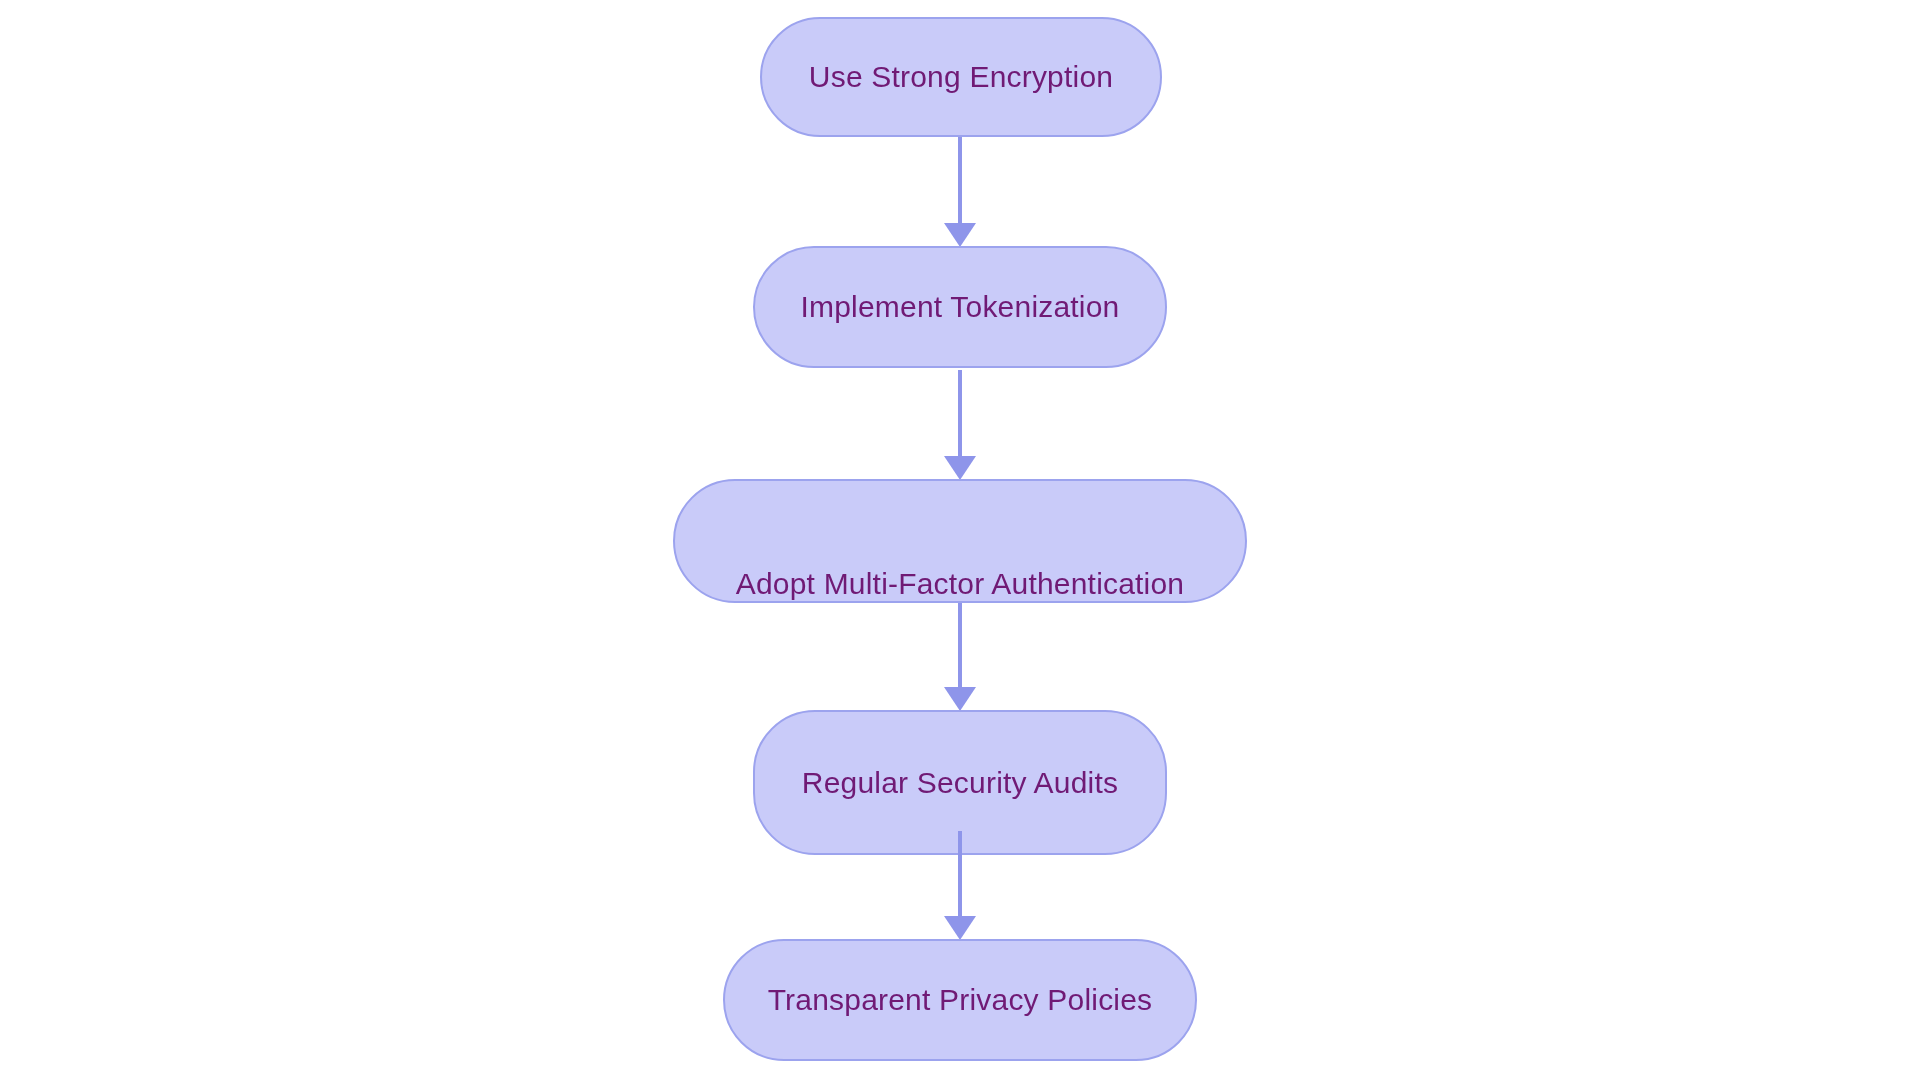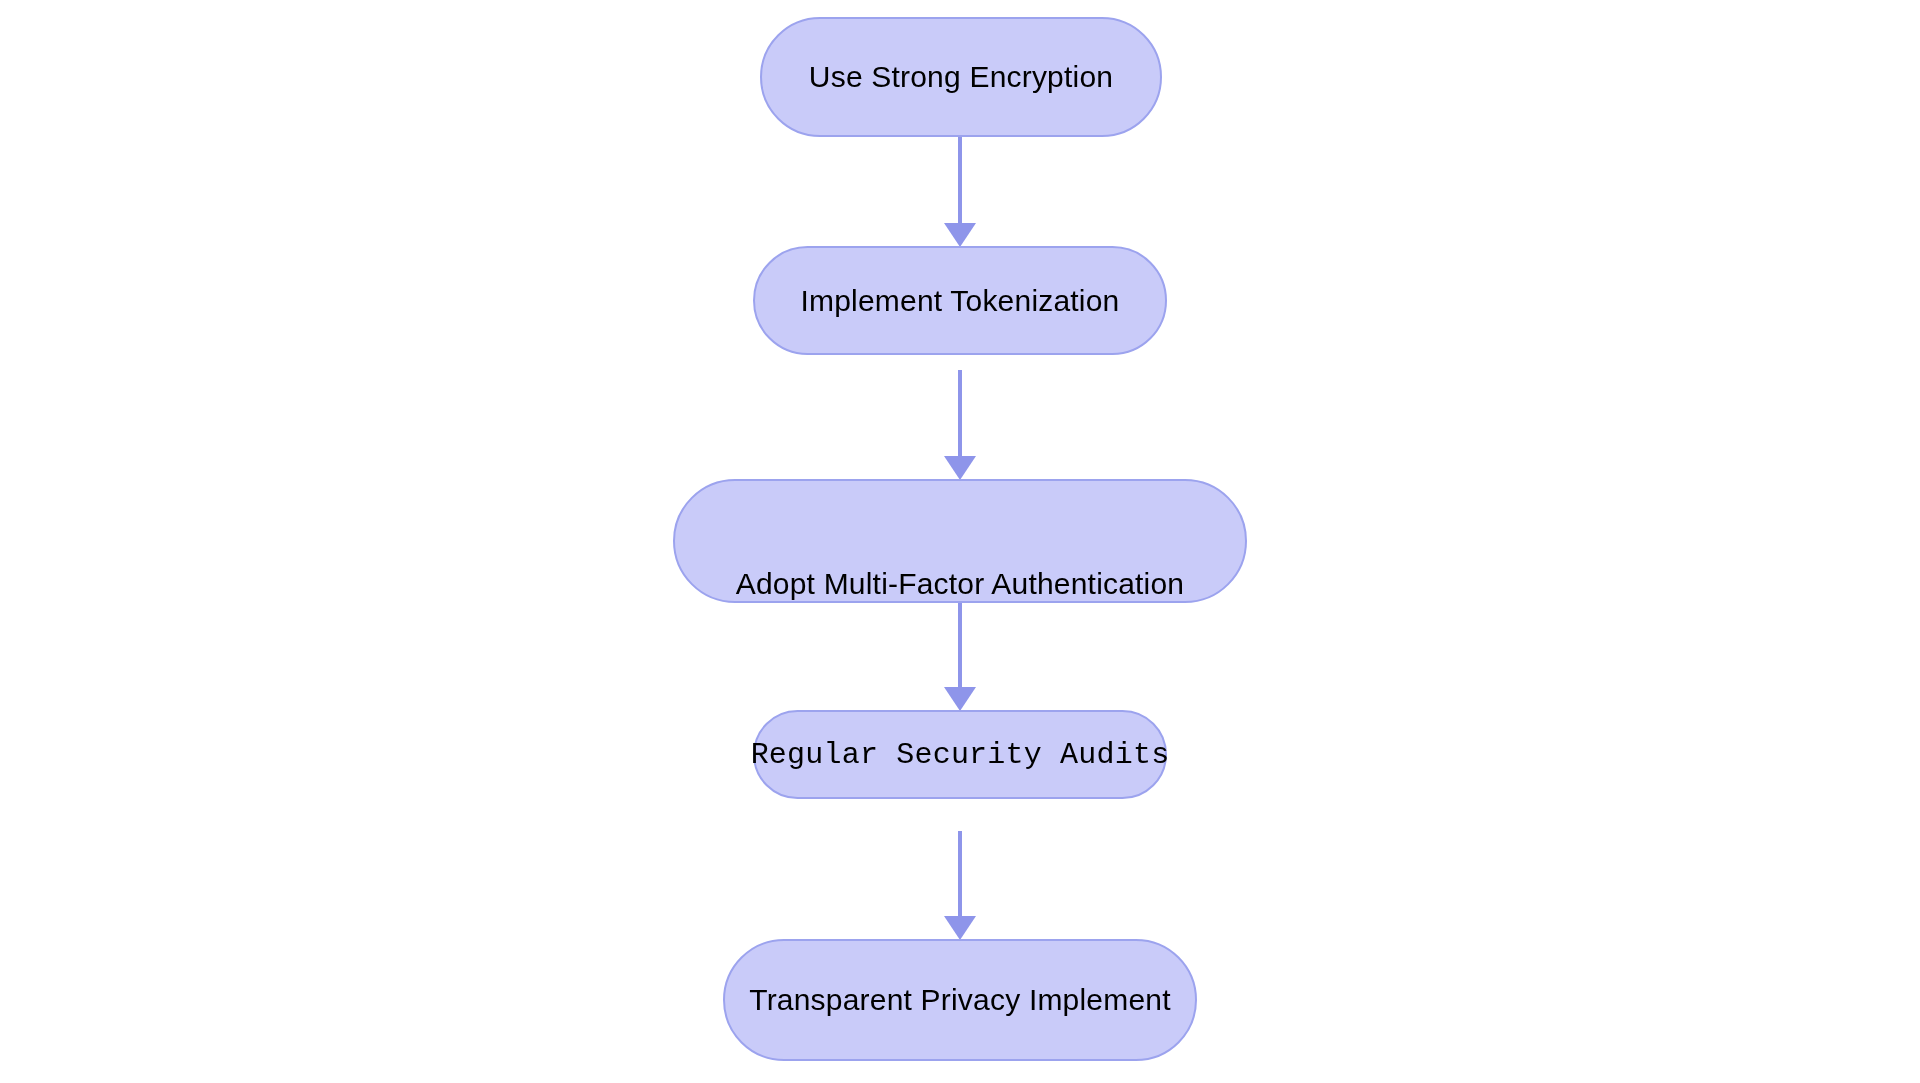--- a/index.html
+++ b/index.html
@@ -19,30 +19,30 @@
     position: absolute;
     box-sizing: border-box;
     background: #c9cbf9;
     border: 2px solid #9ca3ee;
     border-radius: 62px;
     display: flex;
     align-items: center;
     justify-content: center;
   }
   .node-label {
-    color: #000000;
+    color: #701a75;
     font-size: 30px;
     font-weight: 500;
     letter-spacing: 0.2px;
     white-space: nowrap;
   }
   .node-1 { left: 760px; top: 17px;  width: 402px; height: 120px; }
-  .node-2 { left: 753px; top: 246px; width: 414px; height: 109px; }
+  .node-2 { left: 753px; top: 246px; width: 414px; height: 122px; }
   .node-3 { left: 673px; top: 479px; width: 574px; height: 124px; align-items: flex-end; }
-  .node-4 { left: 753px; top: 710px; width: 414px; height: 89px; font-family: Liberation Mono, monospace; }
+  .node-4 { left: 753px; top: 710px; width: 414px; height: 145px; }
   .node-5 { left: 723px; top: 939px; width: 474px; height: 122px; }
 
   .arrow {
     position: absolute;
     left: 944px;
     width: 32px;
   }
   .arrow-1 { top: 137px; height: 110px; }
   .arrow-2 { top: 370px; height: 110px; }
   .arrow-3 { top: 603px; height: 108px; }
@@ -101,16 +101,16 @@
   <div class="node node-4">
     <span class="node-label">Regular Security Audits</span>
   </div>
 
   <div class="arrow arrow-4">
     <div class="arrow-line"></div>
     <div class="arrow-head"></div>
   </div>
 
   <div class="node node-5">
-    <span class="node-label">Transparent Privacy Implement</span>
+    <span class="node-label">Transparent Privacy Policies</span>
   </div>
 
 </div>
 
 </body></html>

